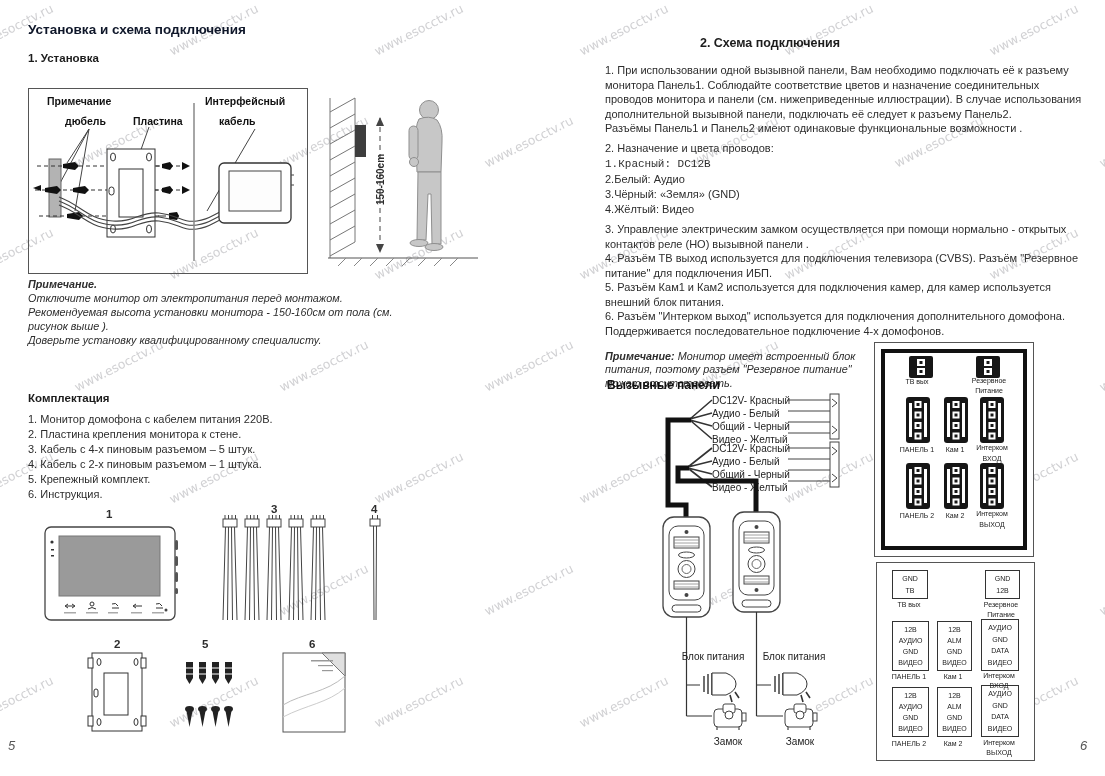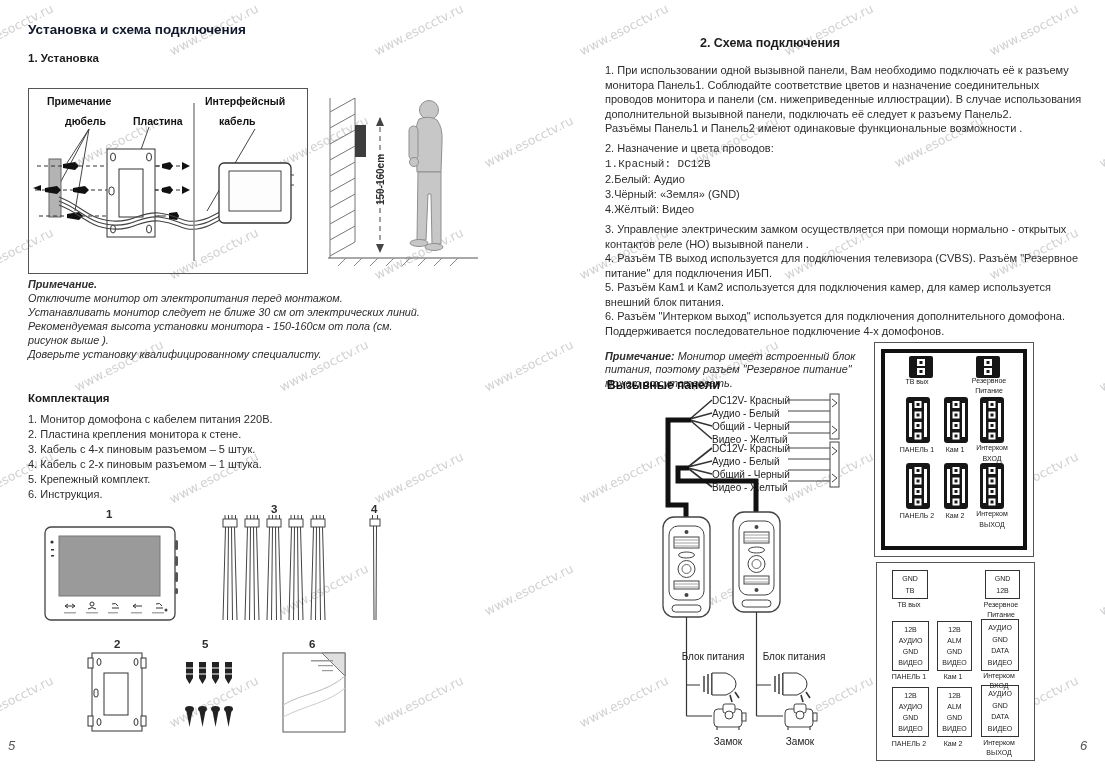--- a/index.html
+++ b/index.html
@@ -184,21 +184,20 @@
       <path d="M23 74 L22 142 L31 142 L33 96 L36 96 L37 146 L46 146 L46 74 Z"></path>
       <ellipse cx="24" cy="145" rx="9" ry="3.5"></ellipse>
       <ellipse cx="39" cy="149" rx="9" ry="3.5"></ellipse>
     </g>
   </svg>
   <div class="abs z" style="left:346px;top:174px;width:68px;text-align:center;font-weight:bold;font-size:10px;transform:rotate(-90deg);">150-160cm</div>
 
   <div class="abs z" style="left:28px;top:277px;">
     <div class="note-line" style="font-weight:bold;">Примечание.</div>
     <div class="note-line">Отключите монитор от электропитания перед монтажом.</div>
-    <div class="note-line">Устанавливать монитор следует не ближе 30 см от электрических линий.</div>
     <div class="note-line">Рекомендуемая высота установки монитора - 150-160см от пола (см.</div>
     <div class="note-line">рисунок выше ).</div>
     <div class="note-line">Доверьте установку квалифицированному специалисту.</div>
   </div>
 
   <div class="abs z h-sub" style="left:28px;top:392px;">Комплектация</div>
   <div class="abs z" style="left:28px;top:412px;">
     <div class="kit-line">1. Монитор домофона с кабелем питания 220В.</div>
     <div class="kit-line">2. Пластина крепления монитора к стене.</div>
     <div class="kit-line">3. Кабель с 4-х пиновым разъемом – 5 штук.</div>

